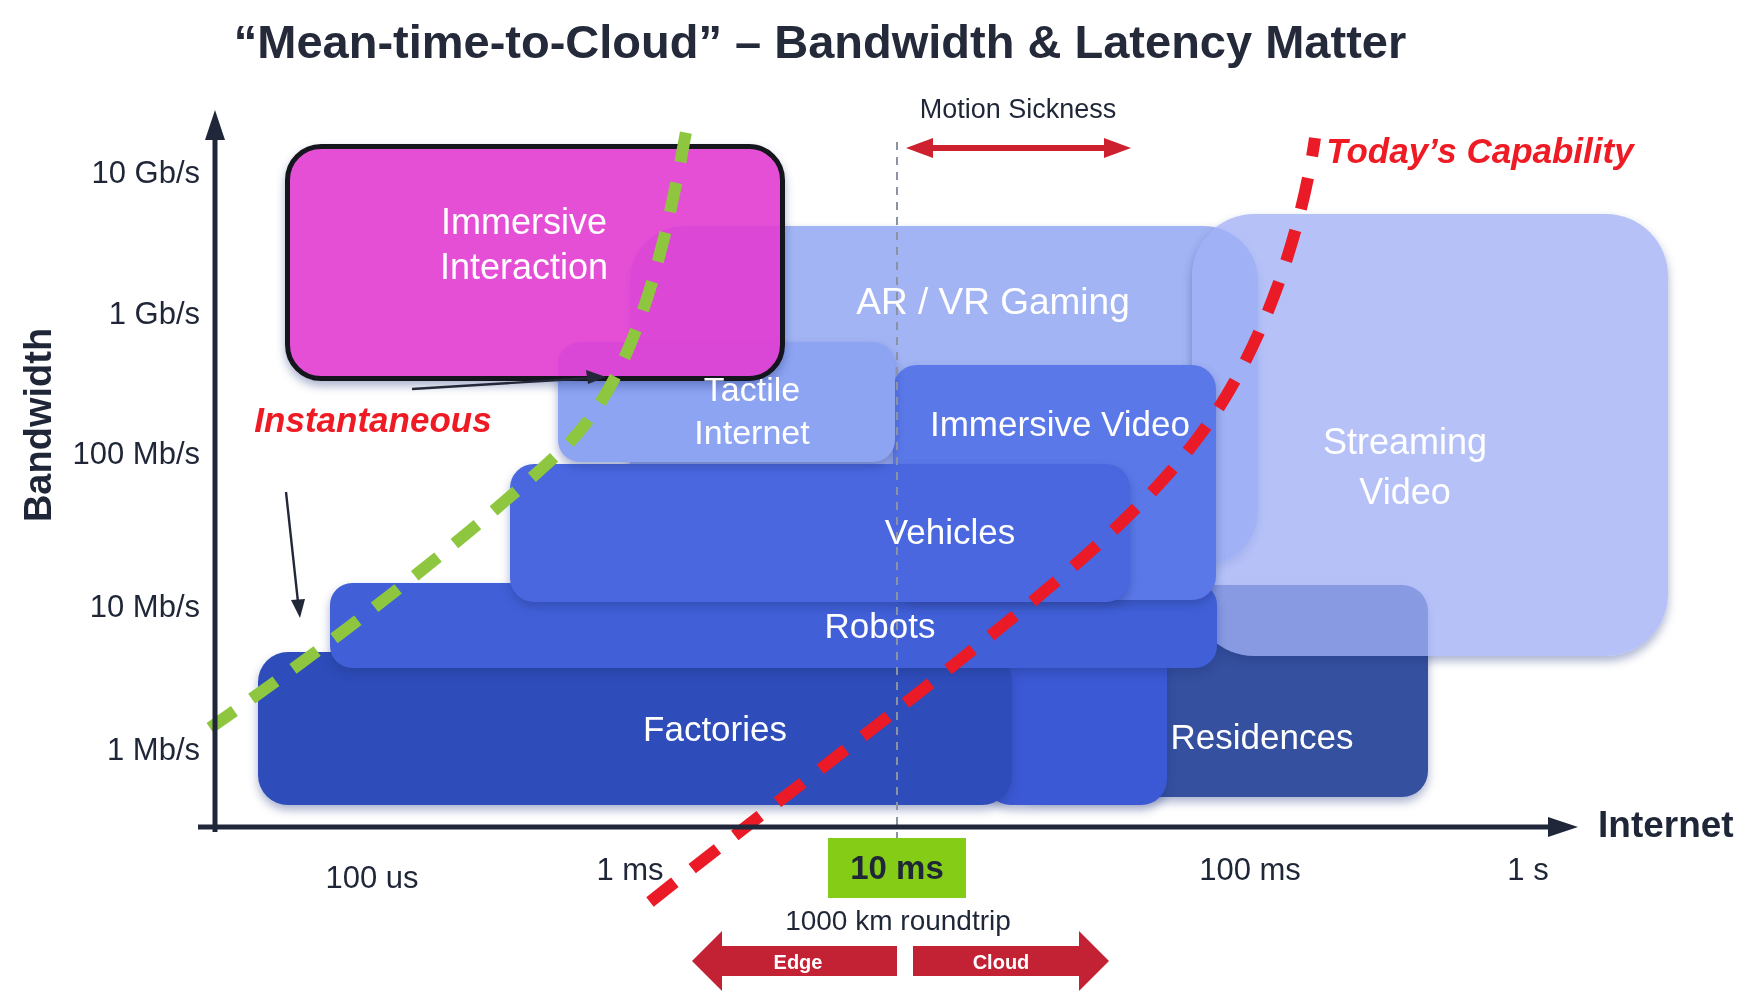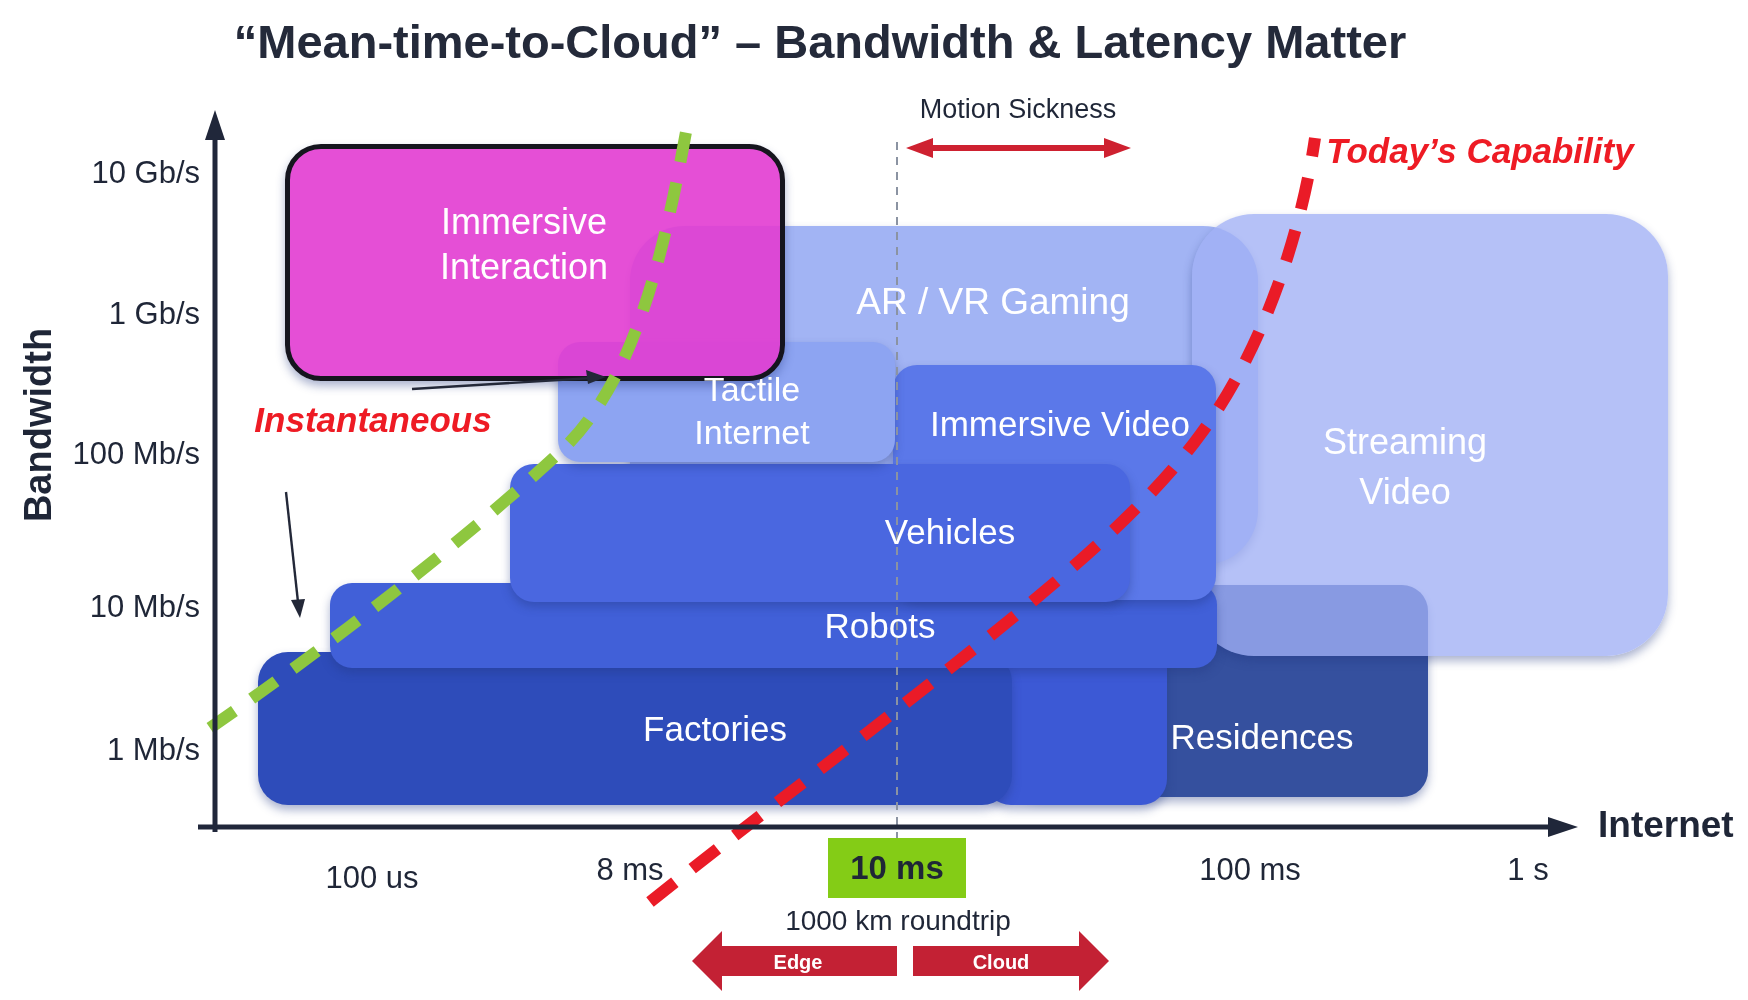--- a/index.html
+++ b/index.html
@@ -81,21 +81,21 @@
     </div>
   <div id="y-ticks">
       <div class="y-tick" style="top: 173px;">10 Gb/s</div>
       <div class="y-tick" style="top: 314px;">1 Gb/s</div>
       <div class="y-tick" style="top: 454px;">100 Mb/s</div>
       <div class="y-tick" style="top: 607px;">10 Mb/s</div>
       <div class="y-tick" style="top: 750px;">1 Mb/s</div>
     </div>
   <div id="x-ticks">
       <div class="x-tick" style="left: 372px; top: 870px; margin-top: 8px;">100 us</div>
-      <div class="x-tick" style="left: 630px; top: 870px;">8 ms</div>
+      <div class="x-tick" style="left: 630px; top: 870px;">1 ms</div>
       <div class="x-tick hl" style="left: 897px; top: 868px; background: #84cc16;">10 ms</div>
       <div class="x-tick" style="left: 1250px; top: 870px;">100 ms</div>
       <div class="x-tick" style="left: 1528px; top: 870px;">1 s</div>
     </div>
 
   <svg id="overlay" width="1748" height="1000" viewBox="0 0 1748 1000">
 
     <path d="M897 142 V838" fill="none" stroke-width="2" stroke-dasharray="8 7" stroke="#8b93a2"></path>
 
     <path d="M210 728 C330 645, 465 540, 560 452 C630 387, 662 270, 689 115" fill="none" stroke-width="12" stroke-dasharray="30 21" stroke="#8ec73f"></path>

